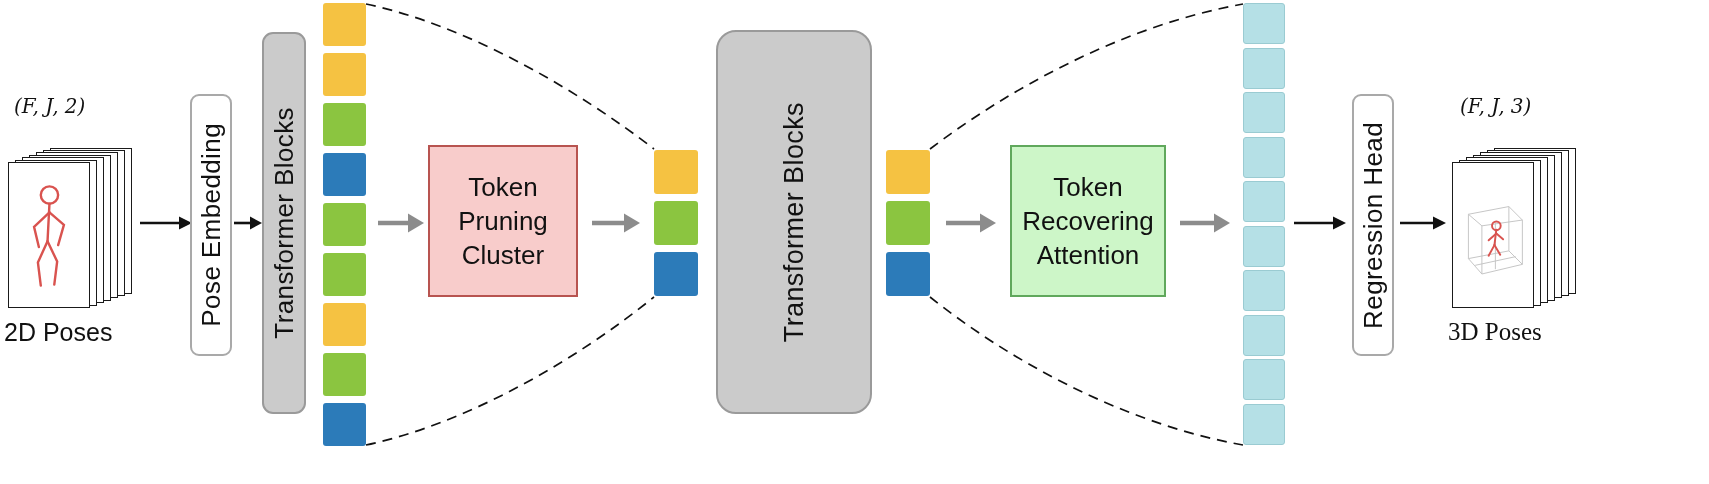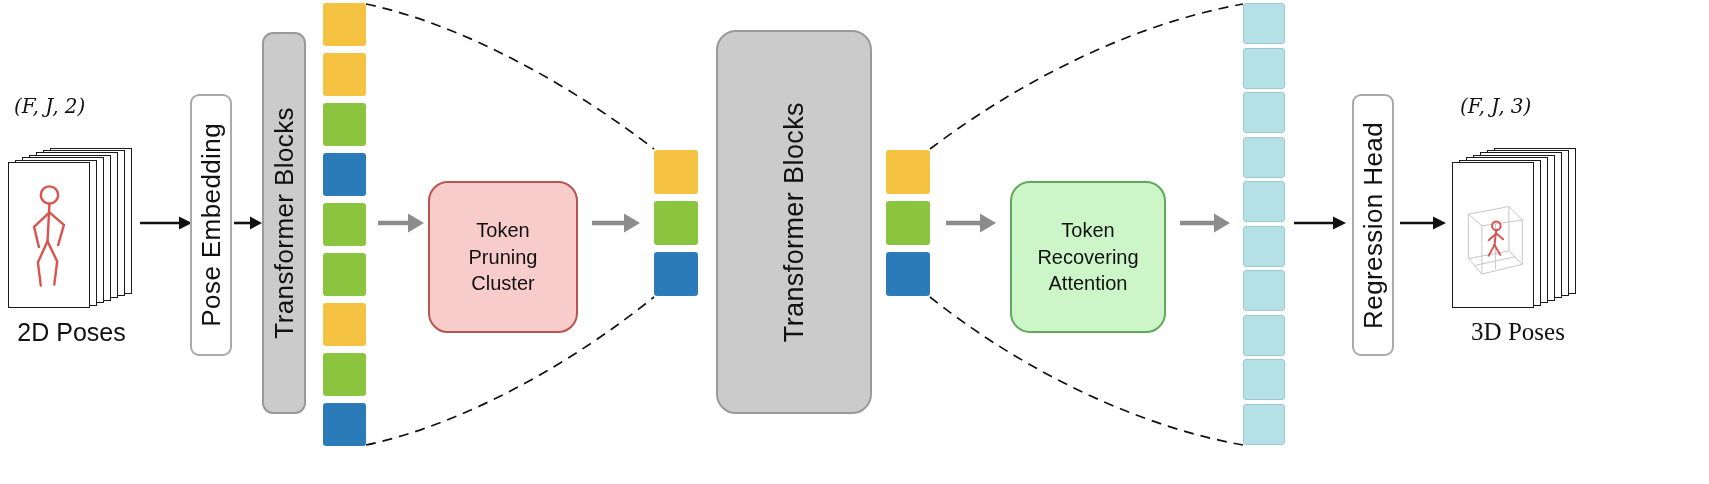--- a/index.html
+++ b/index.html
@@ -14,21 +14,21 @@
   
   .vbox { position:absolute; display:flex; align-items:center; justify-content:center; }
   .whitebox { background:#fff; border:2px solid var(--c-white_border,#aaa); border-radius:9px; }
   .graybox  { background:var(--c-gray_fill,#ccc); border:2px solid var(--c-gray_border,#999); border-radius:11px; }
   .graybox.big { border-radius:20px; }
   .vtext { writing-mode:vertical-rl; transform:rotate(180deg); font-size:26px; white-space:nowrap; letter-spacing:.4px; }
   .vtext.big { font-size:27px; }
 
   
   .roundbox { position:absolute; display:flex; align-items:center; justify-content:center;
-              border-radius:20px; text-align:center; font-size:20px; line-height:1.32;margin-top:36px; }
+              border-radius:0; text-align:center; font-size:26px; line-height:1.32; }
   .pink { background:var(--c-pink_fill,#f8cccb); border:2px solid var(--c-pink_border,#b85450); }
   .lightgreen { background:var(--c-green_fill,#cdf6c8); border:2px solid var(--c-green_border,#60a85c); }
   .multiline { white-space:pre-line; }
 
   
   .token-col { position:absolute; display:flex; flex-direction:column; }
   .token { width:var(--tw,43px); height:var(--th,43px); border-radius:3px; flex:0 0 auto; }
   .token-col.cyan .token { border:1px solid var(--c-cyan_border,#9acbd2); }
 
   
@@ -36,21 +36,21 @@
   .arrow-black { color:var(--c-arrow_black,#111); }
   .arrow-gray  { color:var(--c-arrow_gray,#8c8c8c); }
 
   
   .stack { position:absolute; width:130px; height:166px; }
   .card { position:absolute; width:82px; height:146px; background:#fff; border:1.5px solid #1a1a1a; }
   .skel { stroke:var(--c-skeleton_red,#d9534f); }
   .grid3d { stroke:var(--c-grid_gray,#c4c4c4); }
 
   .math { position:absolute; font-family:"DejaVu Serif","Liberation Serif",serif; font-style:italic; font-size:20px; white-space:nowrap; }
-  .caption { position:absolute; font-size:25px; text-align:center; }
+  .caption { position:absolute; font-size:25px; text-align:left; }
 </style>
 </head>
 <body>
 
 <div class="canvas">
 
   <svg class="overlay" width="1709" height="484" viewBox="0 0 1709 484">
     <path class="dash" d="M 366 4 C 470 26, 580 92, 654 149"></path>
     <path class="dash" d="M 366 445 C 470 423, 580 357, 654 297"></path>
     <path class="dash" d="M 930 149 C 1005 92, 1120 26, 1243 4"></path>

